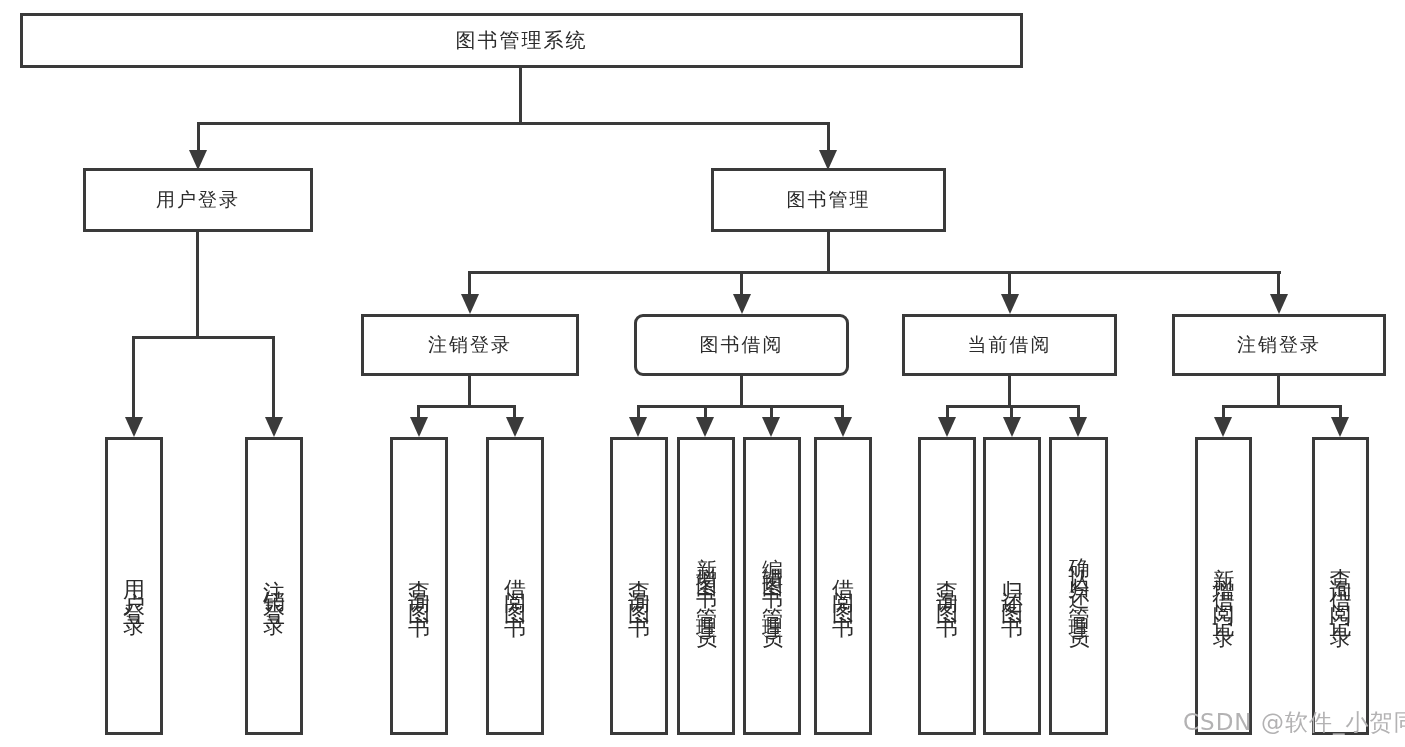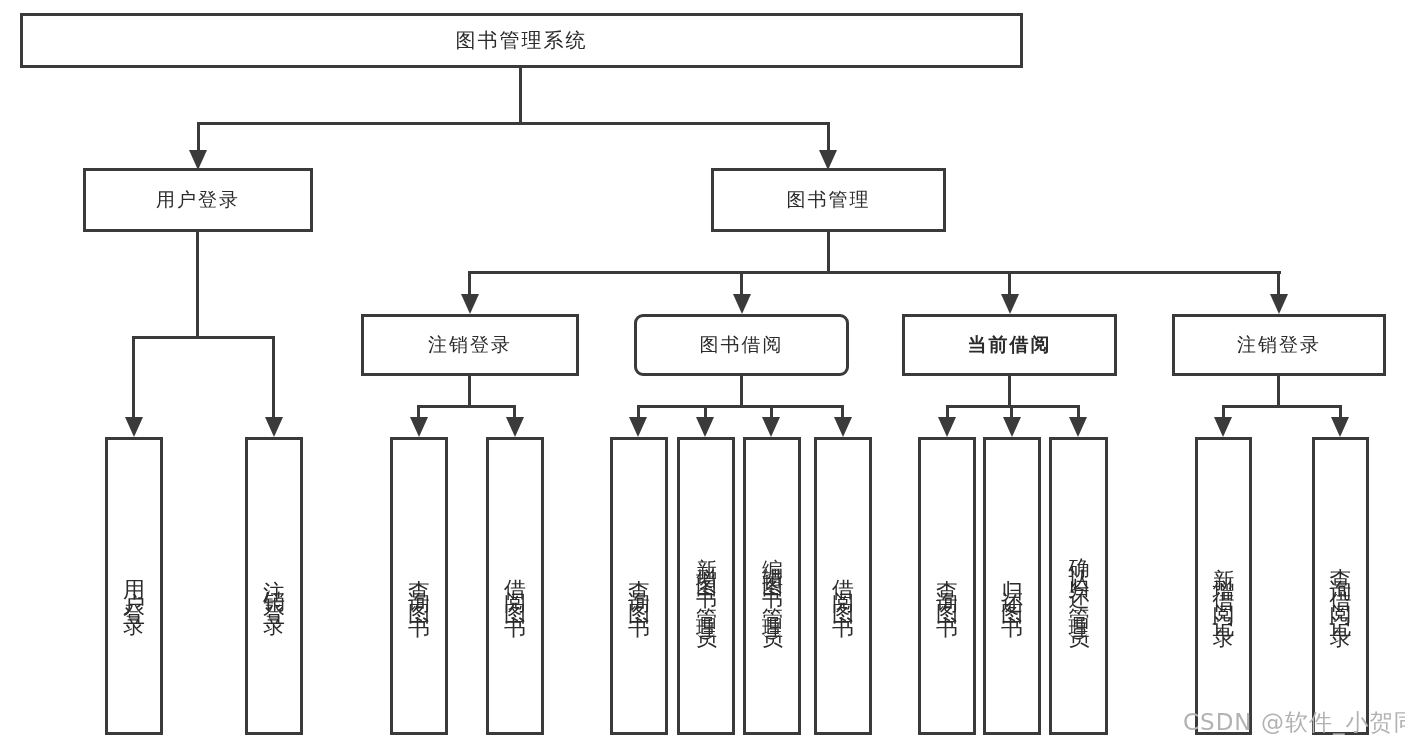--- a/index.html
+++ b/index.html
@@ -94,21 +94,21 @@
   <div class="arrow" style="left:1001px;top:294px;"></div>
   <div class="line" style="left:1277px;top:271px;width:3px;height:25px;"></div>
   <div class="arrow" style="left:1270px;top:294px;"></div>
 
   <div class="box hbox" style="left:361px;top:314px;width:218px;height:62px;">
     <span>注销登录</span>
   </div>
   <div class="box hbox" style="left:634px;top:314px;width:215px;height:62px;border-radius:9px;">
     <span>图书借阅</span>
   </div>
-  <div class="box hbox" style="left:902px;top:314px;width:215px;height:62px;font-weight:bold;">
+  <div class="box hbox" style="left:902px;top:314px;width:215px;height:62px;">
     <span>当前借阅</span>
   </div>
   <div class="box hbox" style="left:1172px;top:314px;width:214px;height:62px;">
     <span>注销登录</span>
   </div>
 
   <div class="line" style="left:468px;top:374px;width:3px;height:33px;"></div>
   <div class="line" style="left:417px;top:405px;width:99px;height:3px;"></div>
   <div class="line" style="left:417px;top:405px;width:3px;height:14px;"></div>
   <div class="arrow" style="left:410px;top:417px;"></div>

